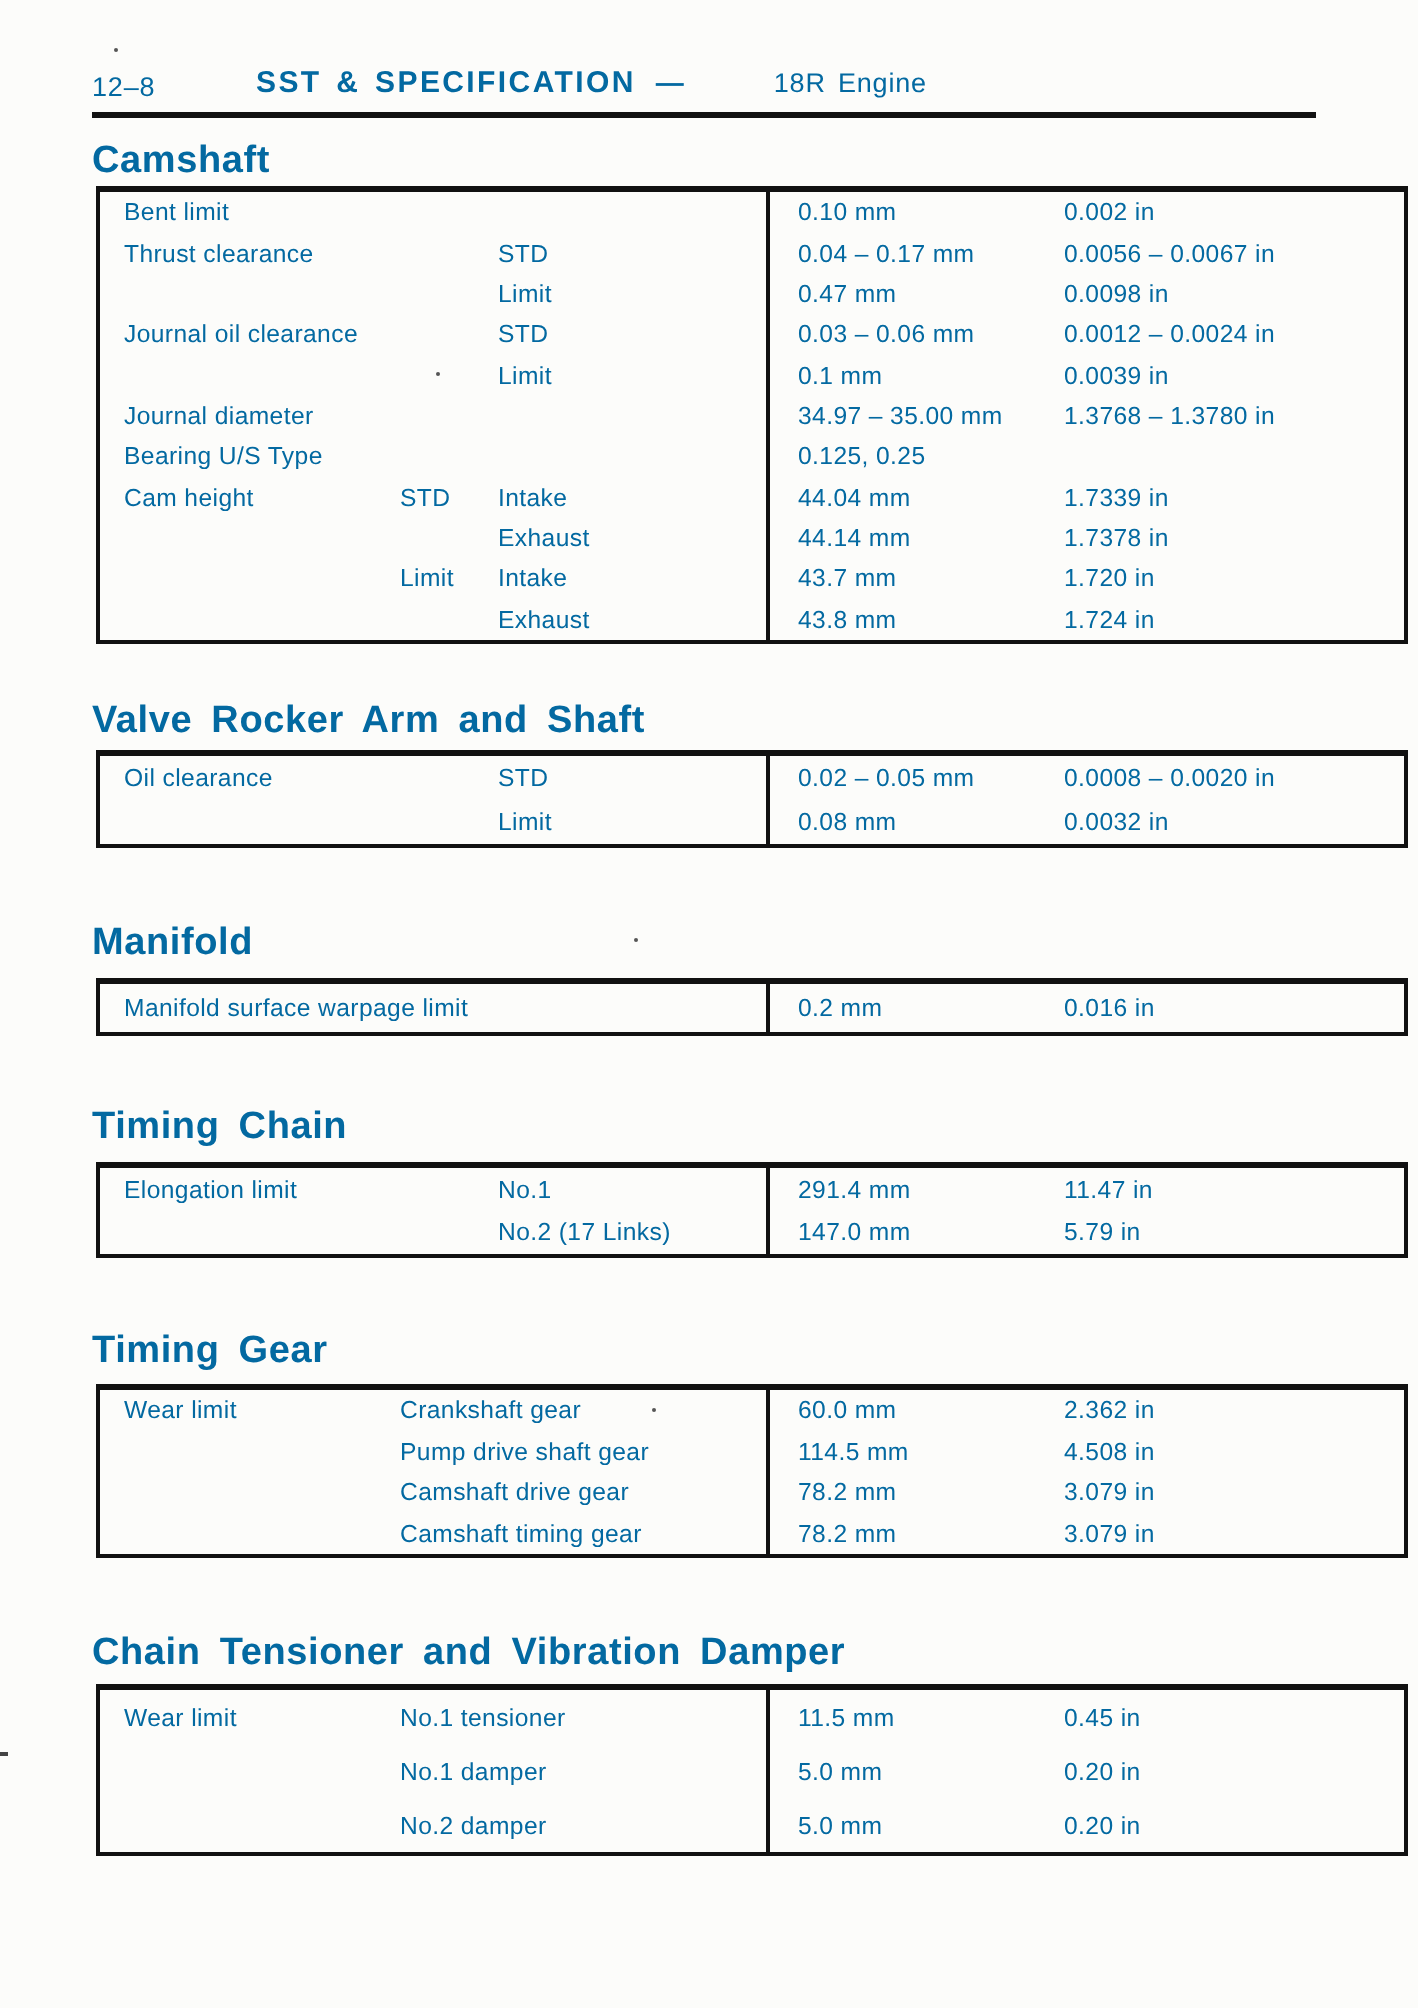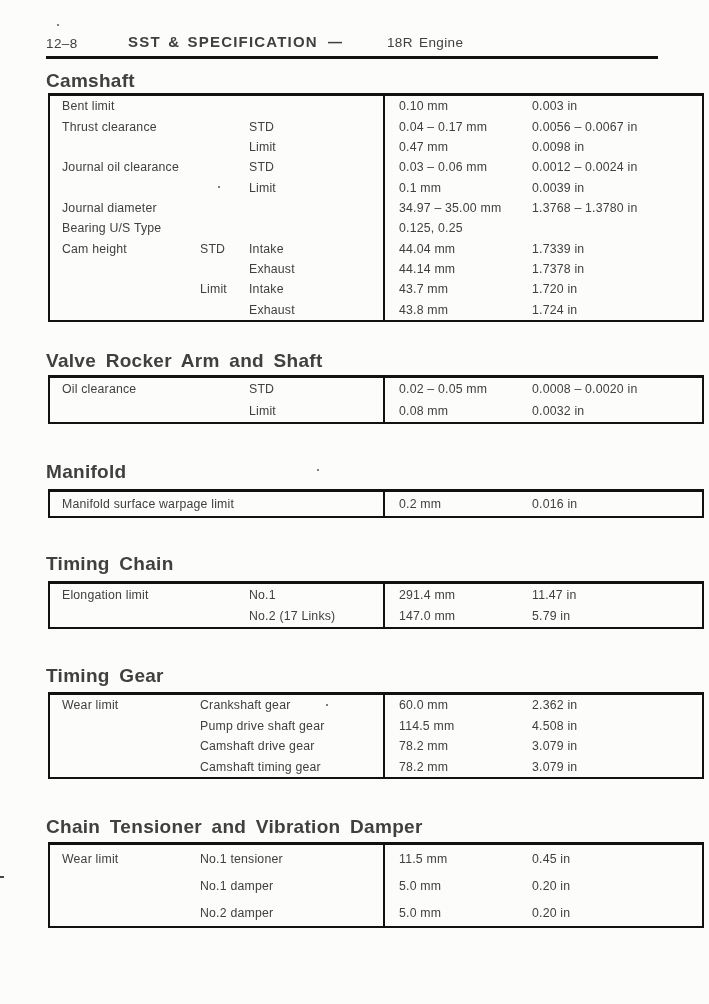--- a/index.html
+++ b/index.html
@@ -1,21 +1,21 @@
 <!DOCTYPE html>
 <html><head>
 <meta charset="utf-8">
 <style>
   html,body{margin:0;padding:0;background:#e8e8e6;}
   .page{
     position:relative;
     width:709px;height:1004px;
     background:#fcfcfa;
     font-family:"Liberation Sans","DejaVu Sans",sans-serif;
-    color:#404040;
+    color:#0369a1;
     overflow:hidden;
   }
   
   .page-number{
     position:absolute;left:46px;top:36px;
     font-size:13.5px;letter-spacing:.4px;
   }
   .header-title{
     position:absolute;left:128px;top:33px;white-space:nowrap;
   }
@@ -90,21 +90,21 @@
     <span class="t-main">SST &amp; SPECIFICATION</span><span class="t-dash">—</span><span class="t-engine">18R Engine</span>
   </div>
   <div class="header-rule"></div>
 
   <section>
     <h2 class="hd hd0">Camshaft</h2>
     <div class="tbl t0">
         <div class="row">
           <span class="cell c-label">Bent limit</span>
           <span class="cell c-metric">0.10 mm</span>
-          <span class="cell c-inch">0.003 in</span>
+          <span class="cell c-inch">0.002 in</span>
         </div>
         <div class="row">
           <span class="cell c-label">Thrust clearance</span>
           <span class="cell c-sub2">STD</span>
           <span class="cell c-metric">0.04 – 0.17 mm</span>
           <span class="cell c-inch">0.0056 – 0.0067 in</span>
         </div>
         <div class="row">
           <span class="cell c-sub2">Limit</span>
           <span class="cell c-metric">0.47 mm</span>

